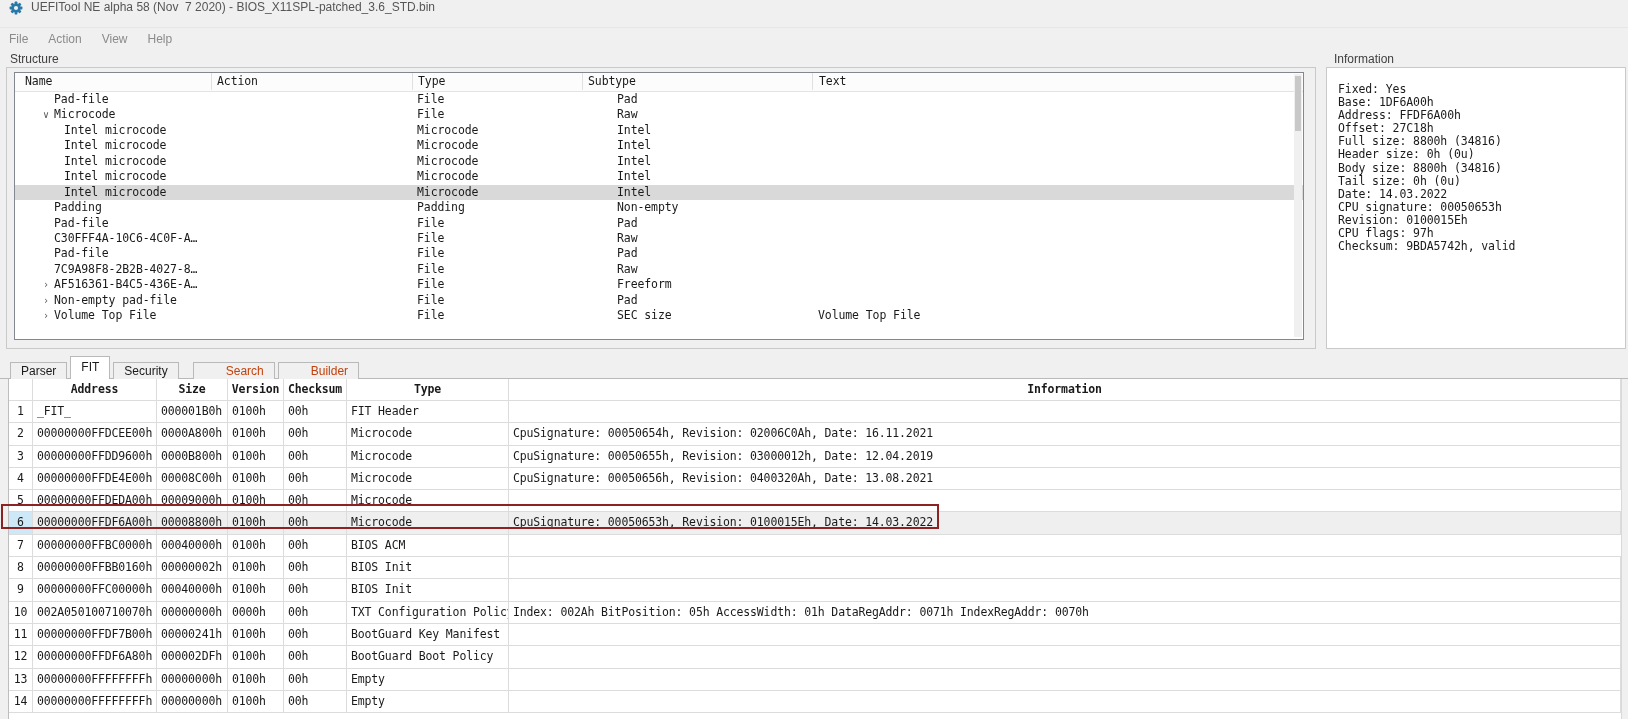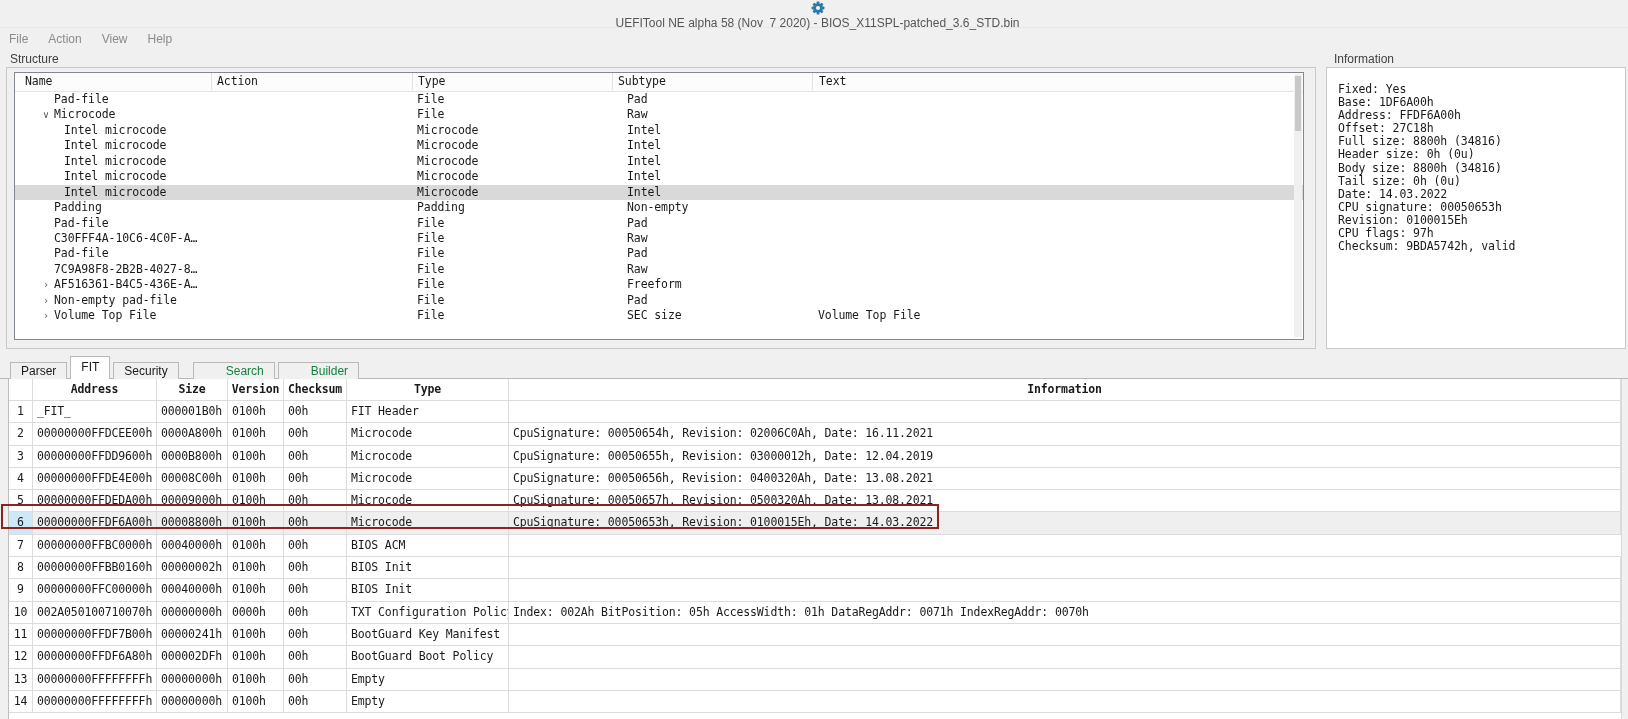--- a/index.html
+++ b/index.html
@@ -5,21 +5,21 @@
   html,body{margin:0;padding:0;}
   body{
     width:1628px;height:719px;position:relative;overflow:hidden;
     background:#f0f0f0;color:#1a1a1a;
     font-family:"Liberation Sans",sans-serif;font-size:12px;
   }
   .mono{font-family:"DejaVu Sans Mono","Liberation Mono",monospace;}
 
   
   .titlebar{position:absolute;left:0;top:0;width:100%;height:27px;background:#f0f0f0;
-    display:flex;align-items:center;border-bottom:1px solid #e6e6e6;flex-direction:column;}
+    display:flex;border-bottom:1px solid #e6e6e6;}
   .app-icon{margin-left:8px;width:16px;height:16px;display:inline-block;}
   .title-text{margin-left:7px;color:#565656;white-space:pre;}
 
   
   .menubar{position:absolute;left:0;top:28px;width:100%;height:22px;display:flex;align-items:center;}
   .menubar > div{padding:3px 10px;color:#8b8b8b;}
   .menubar > div:first-of-type{margin-left:-1px;}
 
   
   .groupbox-label{position:absolute;z-index:3;background:#f0f0f0;padding:0 2px;color:#3f3f3f;}
@@ -30,49 +30,49 @@
   .box-information{left:1326px;top:67px;width:298px;height:280px;background:#ffffff;}
 
   
   .tree{position:absolute;left:14px;top:72px;width:1288px;height:266px;background:#fff;
     border:1px solid #828790;font-size:11.5px;letter-spacing:-0.1px;}
   .tree-header{position:relative;height:18px;background:#fcfcfc;border-bottom:1px solid #e3e3e3;}
   .tree-header span{position:absolute;top:0;line-height:17px;height:17px;}
   .th0{left:0;padding-left:10px;}
   .th1{left:196px;padding-left:5px;border-left:1px solid #e0e0e0;}
   .th2{left:397px;padding-left:5px;border-left:1px solid #e0e0e0;}
-  .th3{left:597px;padding-left:5px;border-left:1px solid #e0e0e0;}
+  .th3{left:567px;padding-left:5px;border-left:1px solid #e0e0e0;}
   .th4{left:797px;padding-left:6px;border-left:1px solid #e0e0e0;}
   .tree-rows{position:relative;}
   .trow{position:relative;height:15.45px;line-height:15.45px;width:100%;}
   .trow.sel{background:var(--tree-sel,#d9d9d9);}
   .trow span{position:absolute;top:0;white-space:pre;}
   .tr-arrow{left:24px;width:14px;color:#5a5a5a;font-size:10px;text-align:center;}
   .tr-name{left:calc(39px + var(--ind,0px));}
   .tr-action{left:201px;}
   .tr-type{left:402px;}
-  .tr-sub{left:602px;margin-left:10px;}
+  .tr-sub{left:602px;}
   .tr-text{left:803px;}
   .tree-scrollbar{position:absolute;top:1px;right:1px;width:8px;height:263px;background:#f0f0f0;}
   .tree-scroll-thumb{position:absolute;top:2px;left:1px;width:6px;height:55px;background:#c8c8c8;}
 
   
   .info-lines{position:absolute;left:1338px;top:83px;width:282px;
     font-size:11.5px;line-height:13.1px;letter-spacing:-0.1px;}
   .info-line{white-space:pre;}
 
   
   .tabbar{position:absolute;left:0;top:356px;width:100%;height:23px;}
   .tabbar > div{position:relative;display:inline-block;height:16px;line-height:16px;
     margin-left:3px;padding:0 10px;background:#f0f0f0;
     border:1px solid #b9b9b9;border-bottom:none;vertical-align:bottom;z-index:1;}
   .tabbar > div:nth-of-type(1){margin-left:10px;}
   .tabbar > div:nth-of-type(4){margin-left:14px;}
   .tabbar > div.s-active{background:#ffffff;height:22px;line-height:20px;margin-top:0;z-index:4;}
-  .tabbar > div.s-disabled{color:#15803d;padding-left:32px;}
+  .tabbar > div.s-disabled{color:#c2410c;padding-left:32px;}
   .pane-line{position:absolute;left:0;top:378px;width:100%;border-top:1px solid #b9b9b9;}
 
   
   .fit-table{position:absolute;left:8px;top:379px;width:1612px;height:340px;background:#fff;
     border-left:1px solid #bdbdbd;border-right:1px solid #d9d9d9;
     font-size:11.5px;letter-spacing:-0.15px;}
   .frow{display:flex;height:21.3px;line-height:21.3px;border-bottom:1px solid #dcdcdc;}
   .frow > div{overflow:hidden;white-space:pre;border-right:1px solid #dcdcdc;box-sizing:border-box;}
   .fc0{width:24px;text-align:center;flex:none;}
   .fc1{width:124px;padding-left:4px;flex:none;}
@@ -344,21 +344,20 @@
         <div class="fc6">CpuSignature: 00050656h, Revision: 0400320Ah, Date: 13.08.2021</div>
       </div>
 
       <div class="frow">
         <div class="fc0">5</div>
         <div class="fc1">00000000FFDEDA00h</div>
         <div class="fc2">00009000h</div>
         <div class="fc3">0100h</div>
         <div class="fc4">00h</div>
         <div class="fc5">Microcode</div>
-        <div class="fc6">CpuSignature: 00050657h, Revision: 0500320Ah, Date: 13.08.2021</div>
       </div>
 
       <div class="frow hl">
         <div class="fc0">6</div>
         <div class="fc1">00000000FFDF6A00h</div>
         <div class="fc2">00008800h</div>
         <div class="fc3">0100h</div>
         <div class="fc4">00h</div>
         <div class="fc5">Microcode</div>
         <div class="fc6">CpuSignature: 00050653h, Revision: 0100015Eh, Date: 14.03.2022</div>

